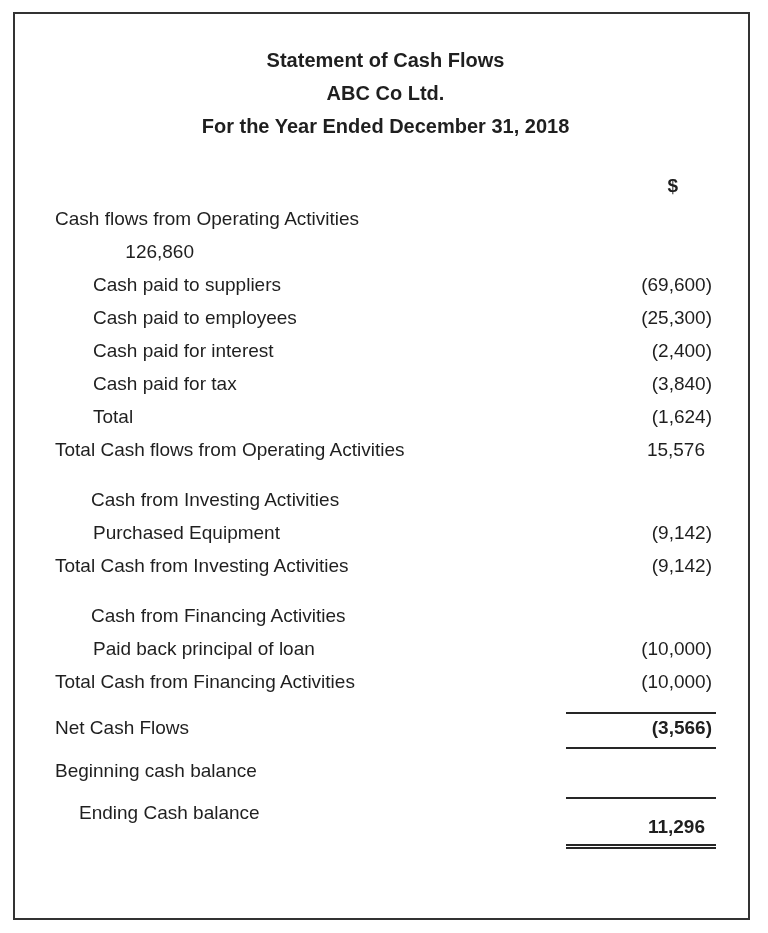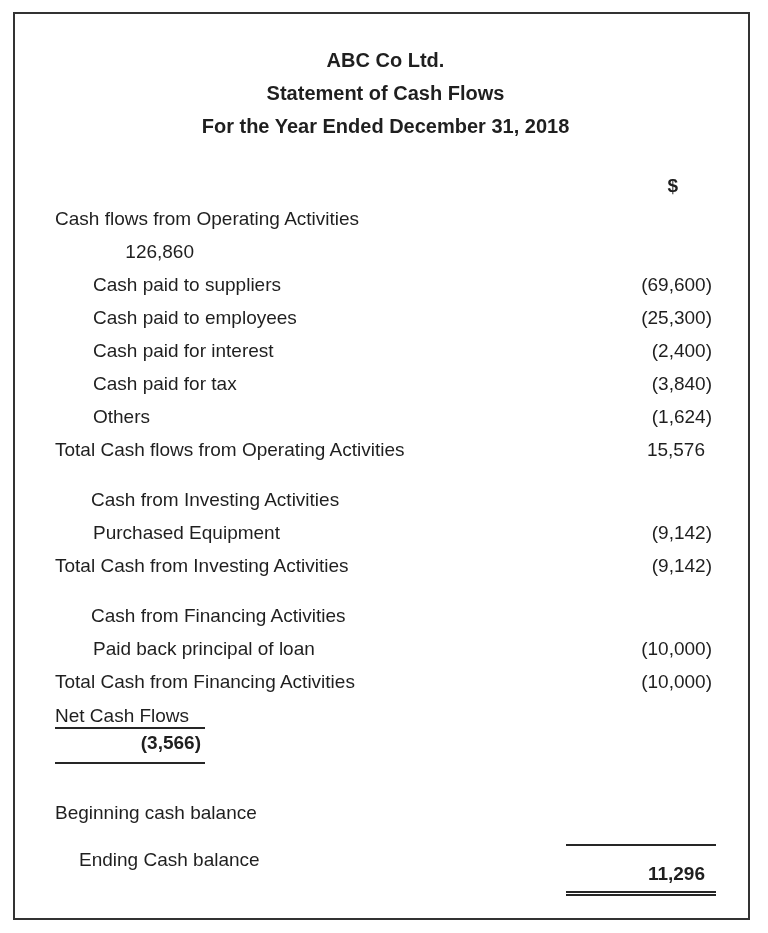--- a/index.html
+++ b/index.html
@@ -51,22 +51,22 @@
   .amount.no-paren { padding-right: 11px; }
   .head-amount { padding-right: 38px; font-weight: 700; }
 
   
   .summary-row {
     display: flex;
     align-items: flex-start;
     font-size: 19px;
   }
   .summary-row .label { padding-top: 5px; }
-  .net-row { margin-top: 2px; flex-direction: column; }
-  .begin-row { margin-top: 32px; height: 33px; align-items: center; gap: 20px; }
+  .net-row { margin-top: 14px; }
+  .begin-row { margin-top: 0; height: 33px; align-items: flex-end; gap: 20px; }
   .begin-row .label { padding-top: 0; }
   .end-row { margin-top: 15px; margin-left: 24px; }
 
   .amt-net {
     border-top: 2px solid #262626;
     border-bottom: 2px solid #262626;
     padding-top: 3px;
     padding-bottom: 8px;
     font-weight: 700;
   }
@@ -85,22 +85,22 @@
     border-bottom: 2px solid #262626;
   }
 </style>
 </head>
 <body>
 
 <div class="frame">
   <div class="doc">
 
     <div class="title-block">
+      <div>Statement of Cash Flows</div>
       <div>ABC Co Ltd.</div>
-      <div>Statement of Cash Flows</div>
       <div>For the Year Ended December 31, 2018</div>
     </div>
 
     <div class="row colhead-row">
       <div class="label"></div>
       <div class="amount head-amount">$</div>
     </div>
 
     <div class="row">
       <div class="label bold">Cash flows from Operating Activities</div>
@@ -119,21 +119,21 @@
     </div>
     <div class="row">
       <div class="label indent">Cash paid for interest</div>
       <div class="amount">(2,400)</div>
     </div>
     <div class="row">
       <div class="label indent">Cash paid for tax</div>
       <div class="amount">(3,840)</div>
     </div>
     <div class="row">
-      <div class="label indent">Others</div>
+      <div class="label indent">Total</div>
       <div class="amount">(1,624)</div>
     </div>
     <div class="row">
       <div class="label bold">Total Cash flows from Operating Activities</div>
       <div class="amount bold no-paren">15,576</div>
     </div>
 
     <div class="row gap">
       <div class="label bold">Cash from Investing Activities</div>
       <div class="amount"></div>

